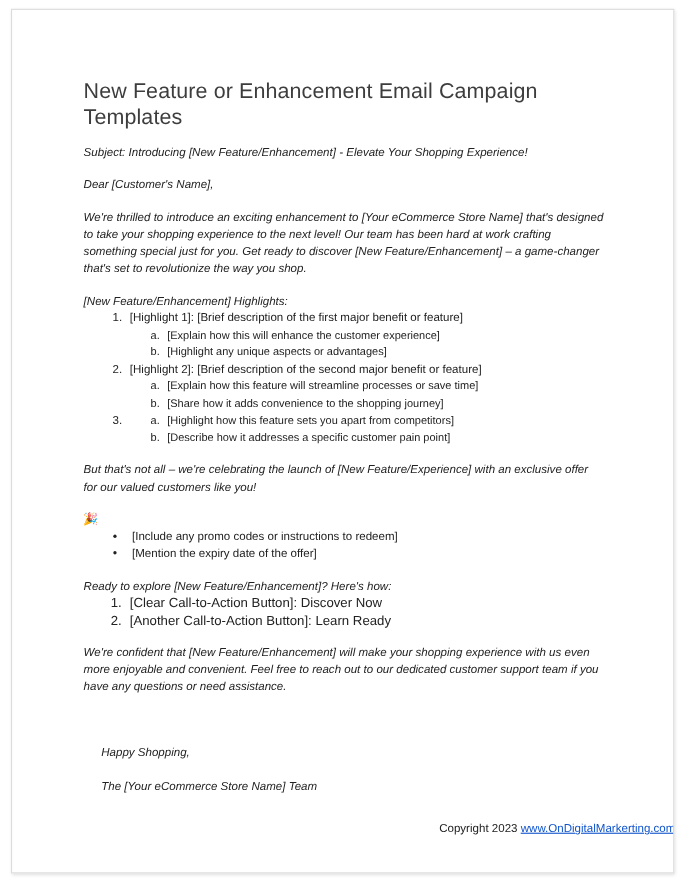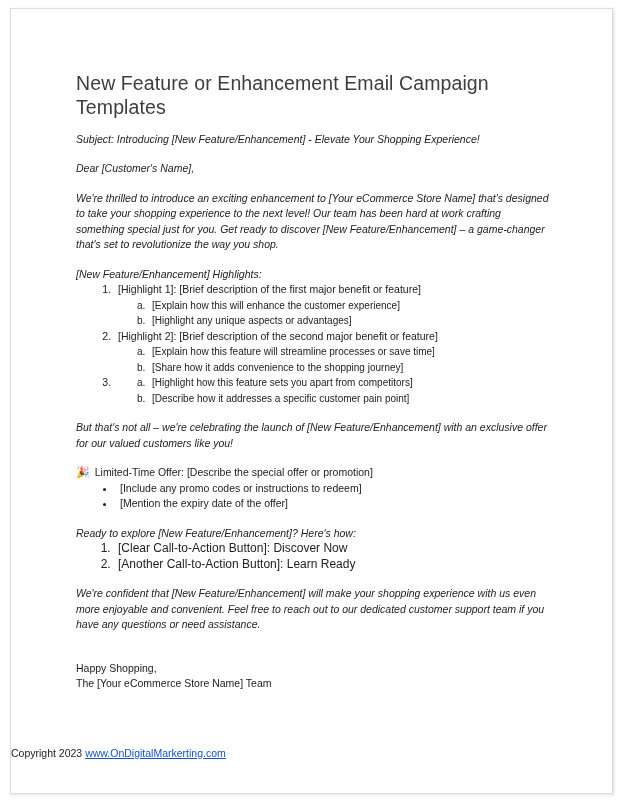--- a/index.html
+++ b/index.html
@@ -106,28 +106,29 @@
     padding-left: 40px;
     list-style-type: disc;
   }
   ul.offer-list > li {
     padding-left: 4px;
   }
   .signature {
     font-size: 10.5px;
     color: #222222;
     line-height: 15.5px;
-    margin: 0;
+    margin: 16px;
+    font-style: italic;
   }
   .footer {
     position: absolute;
     left: 0;
     top: 738px;
     width: 603px;
-    text-align: left;
+    text-align: right;
     font-size: 10.5px;
     color: #222222;
   }
   .footer a {
     color: #1155cc;
     text-decoration: underline;
   }
 </style>
 </head>
 <body>
@@ -166,26 +167,25 @@
       <li>
         <ol class="lvl2">
           <li>[Highlight how this feature sets you apart from competitors]</li>
           <li>[Describe how it addresses a specific customer pain point]</li>
         </ol>
       </li>
     </ol>
 
     <div class="gap-md"></div>
 
-    <p class="para tight">But that's not all – we're celebrating the launch of [New Feature/Enhancement] with an exclusive offer for our valued customers like you!</p>
+    <p class="para tight">But that's not all – we're celebrating the launch of [New Feature/Experience] with an exclusive offer for our valued customers like you!</p>
     <div class="gap-md"></div>
 
     <div class="offer-line">
       <span class="emoji">🎉</span>
-      <span>Limited-Time Offer: [Describe the special offer or promotion]</span>
     </div>
 
     <ul class="offer-list">
       <li>[Include any promo codes or instructions to redeem]</li>
       <li>[Mention the expiry date of the offer]</li>
     </ul>
 
     <div class="gap-md"></div>
 
     <p class="para tight">Ready to explore [New Feature/Enhancement]? Here's how:</p>

